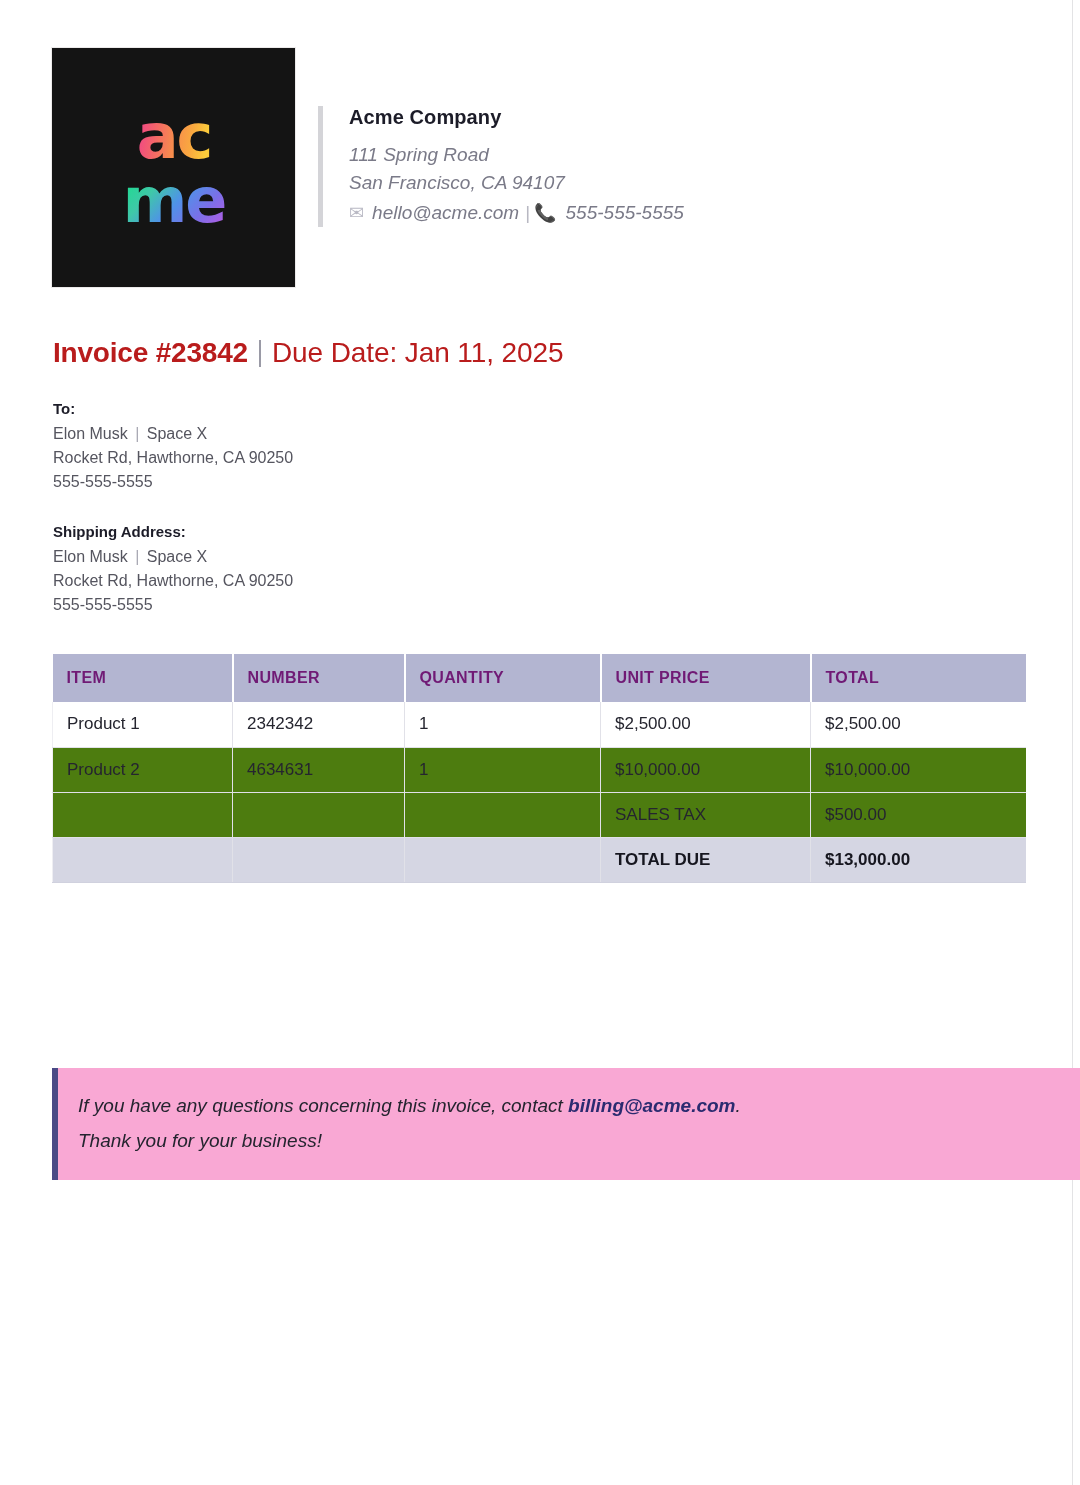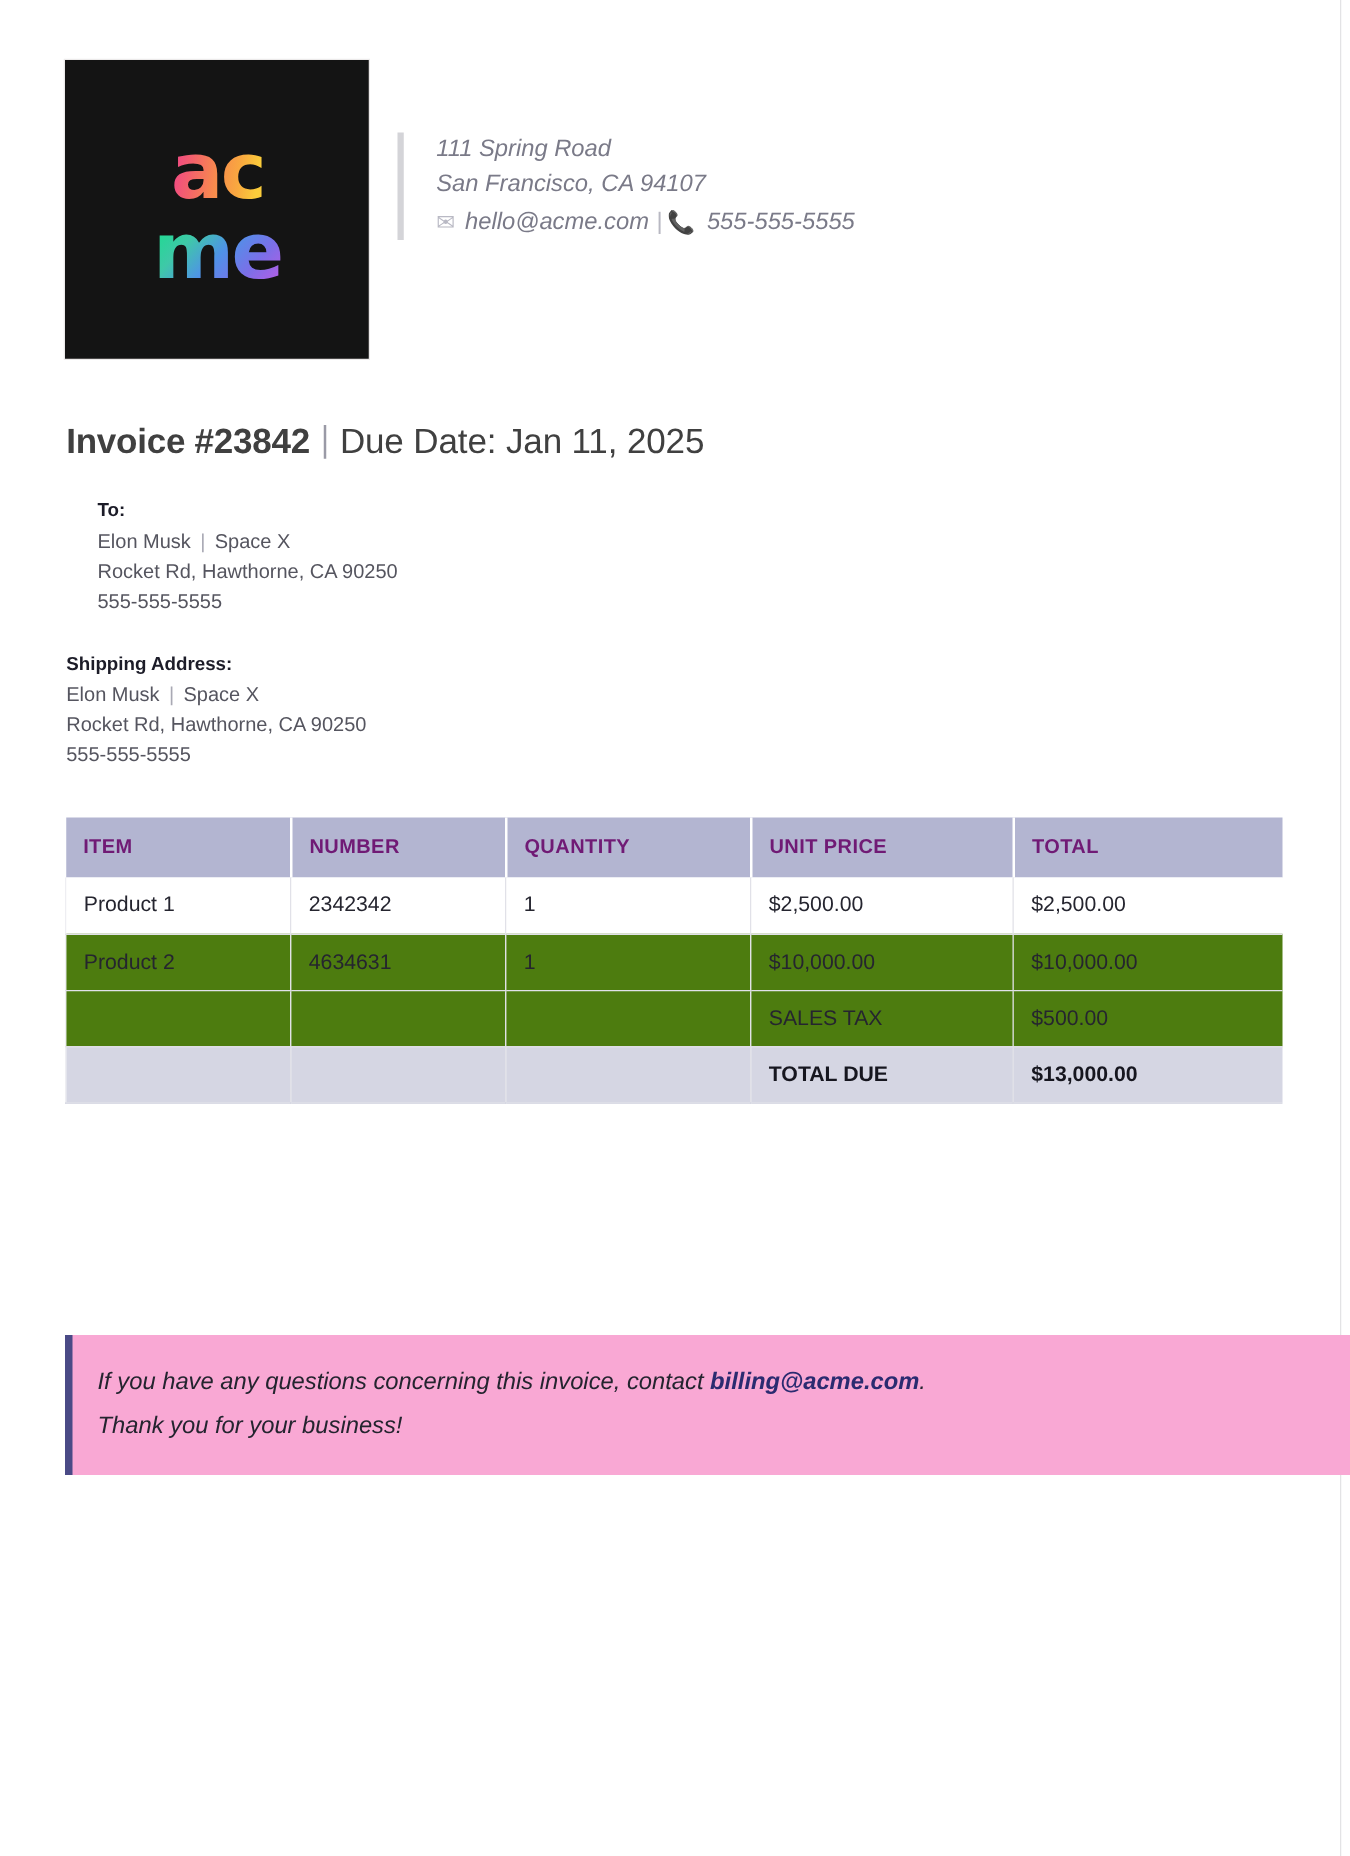--- a/index.html
+++ b/index.html
@@ -121,21 +121,21 @@
     font-style: normal;
     margin: 0 2px 0 6px;
   }
 
   
   .invoice-title {
     position: absolute;
     left: 53px;
     top: 337px;
     font-size: 28px;
-    color: #404040;
+    color: #b91c1c;
     display: flex;
     align-items: center;
     white-space: nowrap;
   }
   .invoice-title .inv-num {
     font-weight: bold;
     letter-spacing: -0.2px;
   }
   .invoice-title .vbar {
     display: inline-block;
@@ -147,21 +147,21 @@
   .invoice-title .due {
     font-weight: normal;
     letter-spacing: -0.1px;
   }
 
   
   .addr-block {
     position: absolute;
     left: 53px;
   }
-  .addr-to    { top: 398px; margin-left: 25px; }
+  .addr-to    { top: 398px; }
   .addr-ship  { top: 521px; }
 
   .addr-label {
     font-size: 15px;
     font-weight: bold;
     color: #1c1c28;
     line-height: 22px;
     margin-bottom: 2px;
   }
   .addr-line {
@@ -280,20 +280,21 @@
           </linearGradient>
         </defs>
         <text x="75" y="58" text-anchor="middle" font-family="'DejaVu Sans', sans-serif" font-size="62" font-weight="bold" fill="url(#gradTop)" letter-spacing="-2">ac</text>
         <text x="75" y="122" text-anchor="middle" font-family="'DejaVu Sans', sans-serif" font-size="62" font-weight="bold" fill="url(#gradBot)" letter-spacing="-2">me</text>
       </svg>
     </div>
 
     <div class="company-wrap">
       <div class="company-rule"></div>
       <div class="company-info">
+        <div class="company-name">Acme Company</div>
         <div class="company-line">111 Spring Road</div>
         <div class="company-line">San Francisco, CA 94107</div>
         <div class="contact-line">
           <span class="ic-mail">✉</span>
           <span>hello@acme.com</span>
           <span class="pipe-sep">|</span>
           <span class="ic-phone">📞</span>
           <span>555-555-5555</span>
         </div>
       </div>

